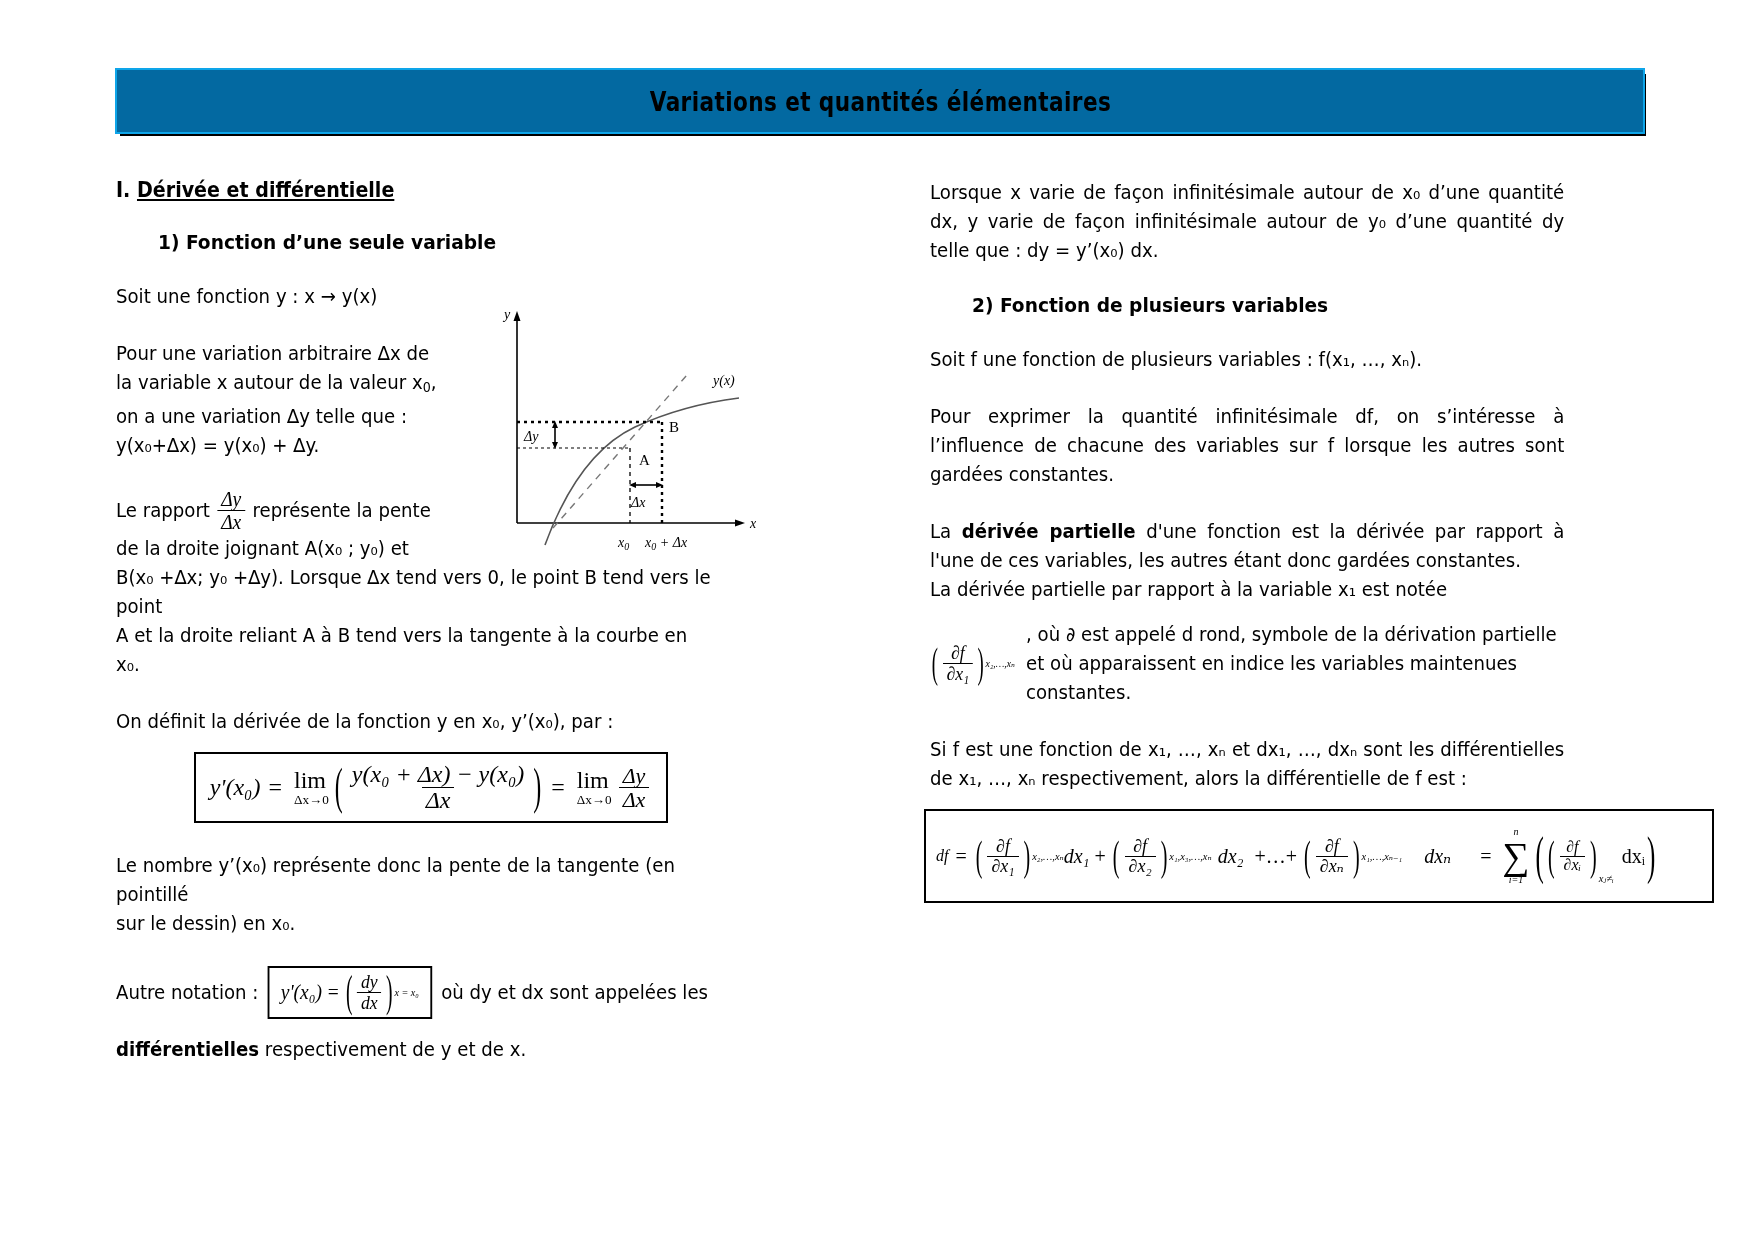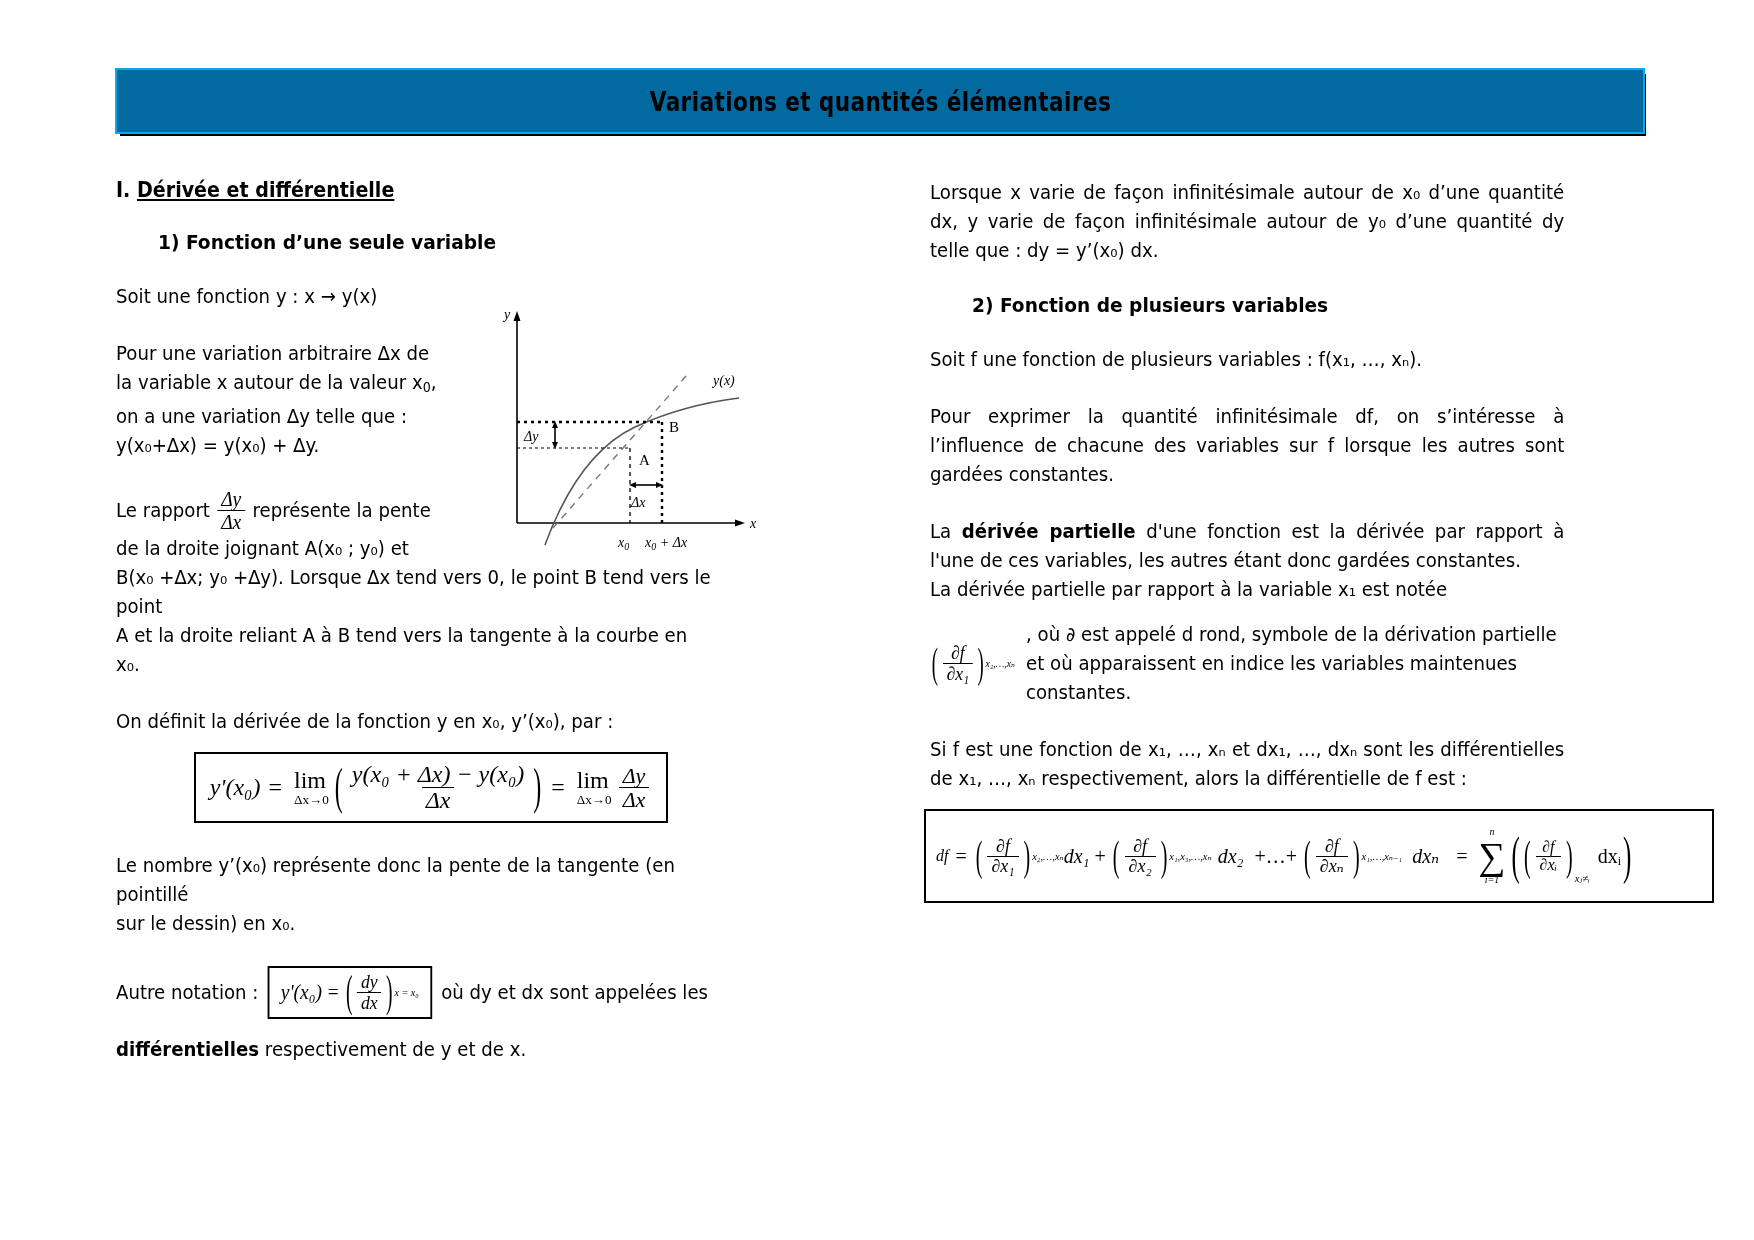--- a/index.html
+++ b/index.html
@@ -341,21 +341,21 @@
 
           <span class="paren">
             <span class="pl">(</span>
             <span class="frac" style="font-size:18px;">
               <span class="num math">∂f</span>
               <span class="den math">∂xₙ</span>
             </span>
             <span class="pr">)</span>
           </span>
           <span class="sb">x₁,…,xₙ₋₁</span>
-          <span style="margin:0 10px;text-align:center;">dxₙ</span>
+          <span style="margin:0 22px;text-align:center;">dxₙ</span>
 
           <span class="mathu" style="margin:0 7px;">=</span>
 
           <span class="sumsym mathu">
             <span class="t">n</span>
             <span class="big">∑</span>
             <span class="b">i=1</span>
           </span>
 
           <span class="paren" style="font-size:1.25em;">

